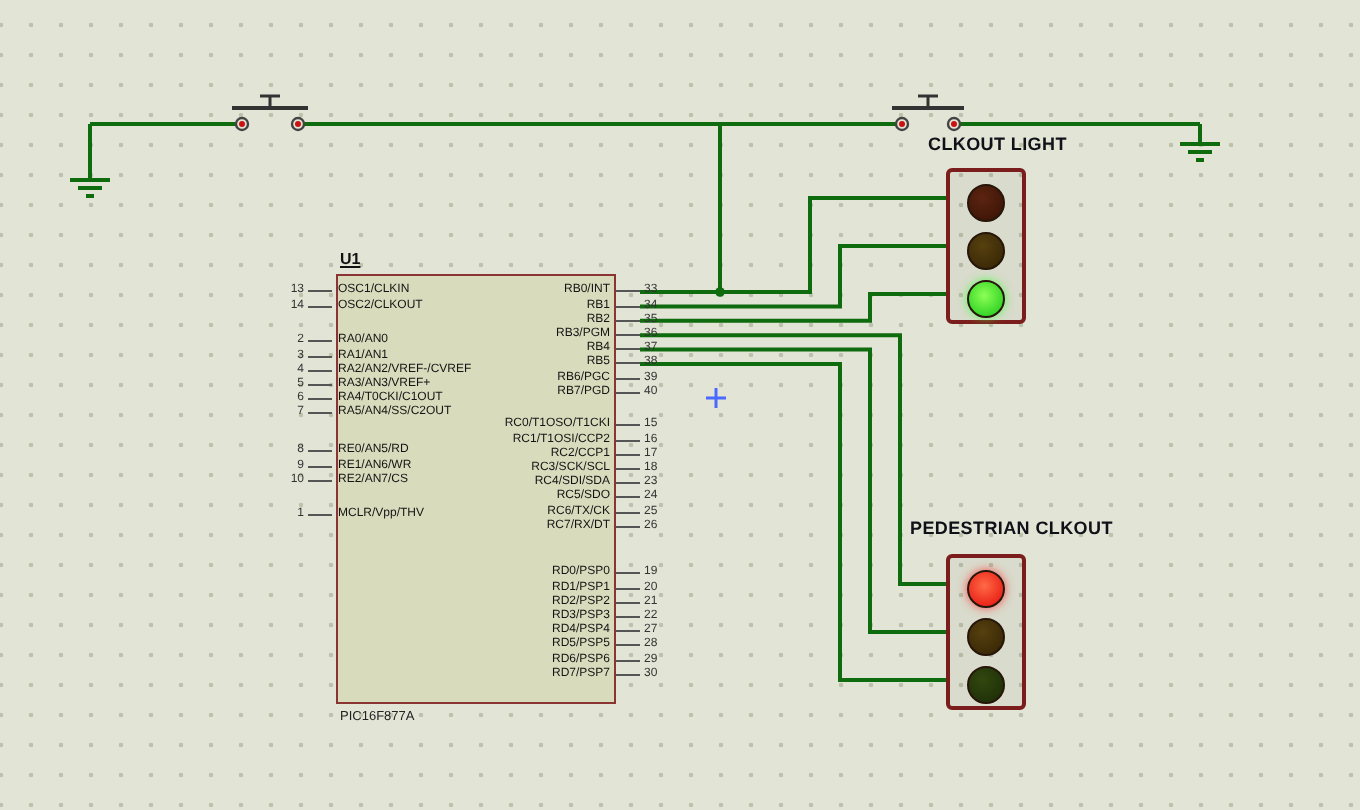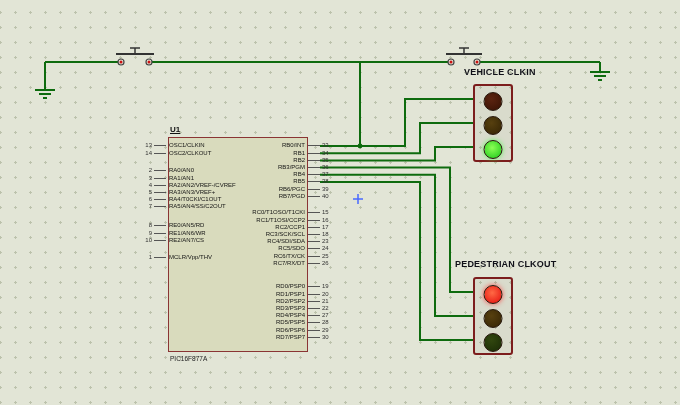--- a/index.html
+++ b/index.html
@@ -333,21 +333,21 @@
         <span class="pin-num">29</span>
       </div>
 
       <div class="pin-row r">
         <span class="pin-name">RD7/PSP7</span>
         <span class="pin-stub"></span>
         <span class="pin-num">30</span>
       </div>
     </div>
 
-  <div class="tl-label" style="left:464px; top:67px;">VEHICLE CLKIN</div>
+  <div class="tl-label" style="left:464px; top:67px;">CLKOUT LIGHT</div>
   <div class="tl-box" style="left:473px; top:84px;">
     <div class="lamp lamp-0 red off"></div>
     <div class="lamp lamp-1 amber off"></div>
     <div class="lamp lamp-2 green on"></div>
   </div>
 
   <div class="tl-label" style="left:455px; top:259px;">PEDESTRIAN CLKOUT</div>
   <div class="tl-box" style="left:473px; top:277px;">
     <div class="lamp lamp-0 red on"></div>
     <div class="lamp lamp-1 amber off"></div>

